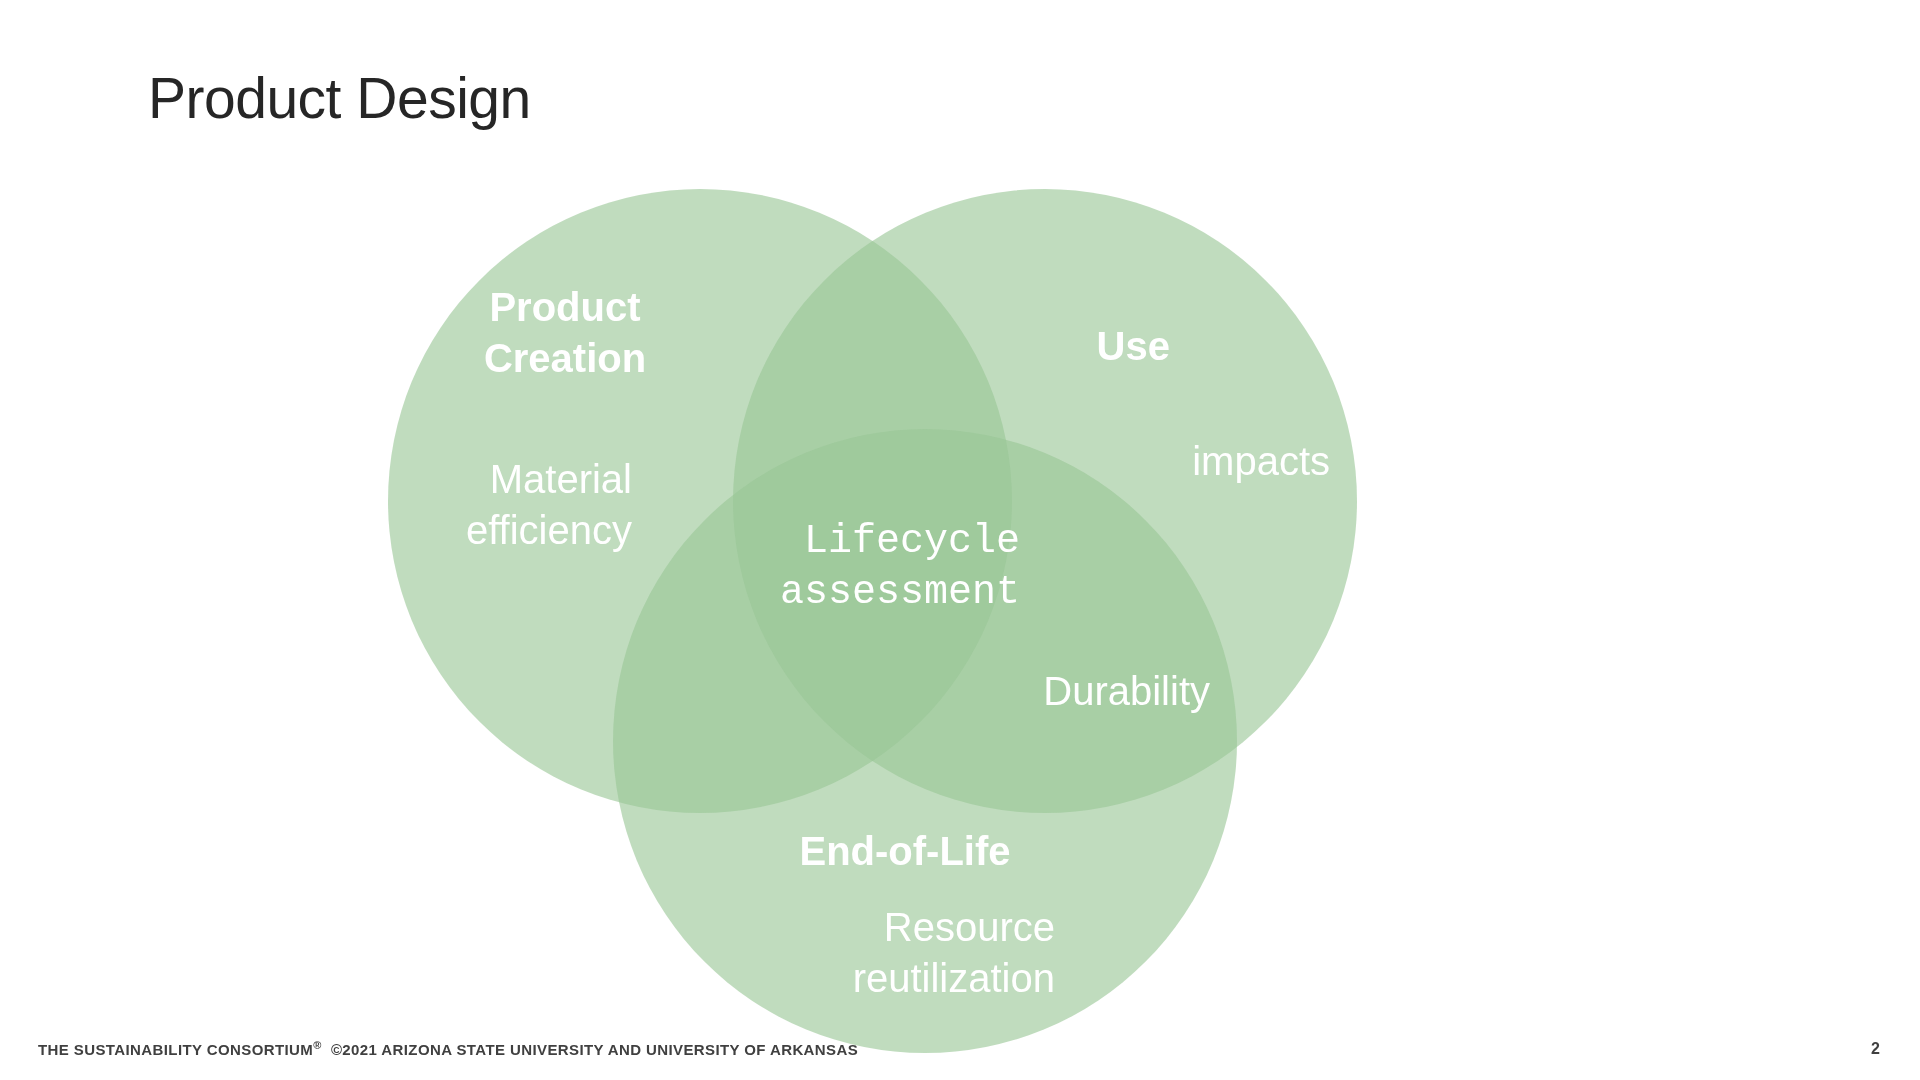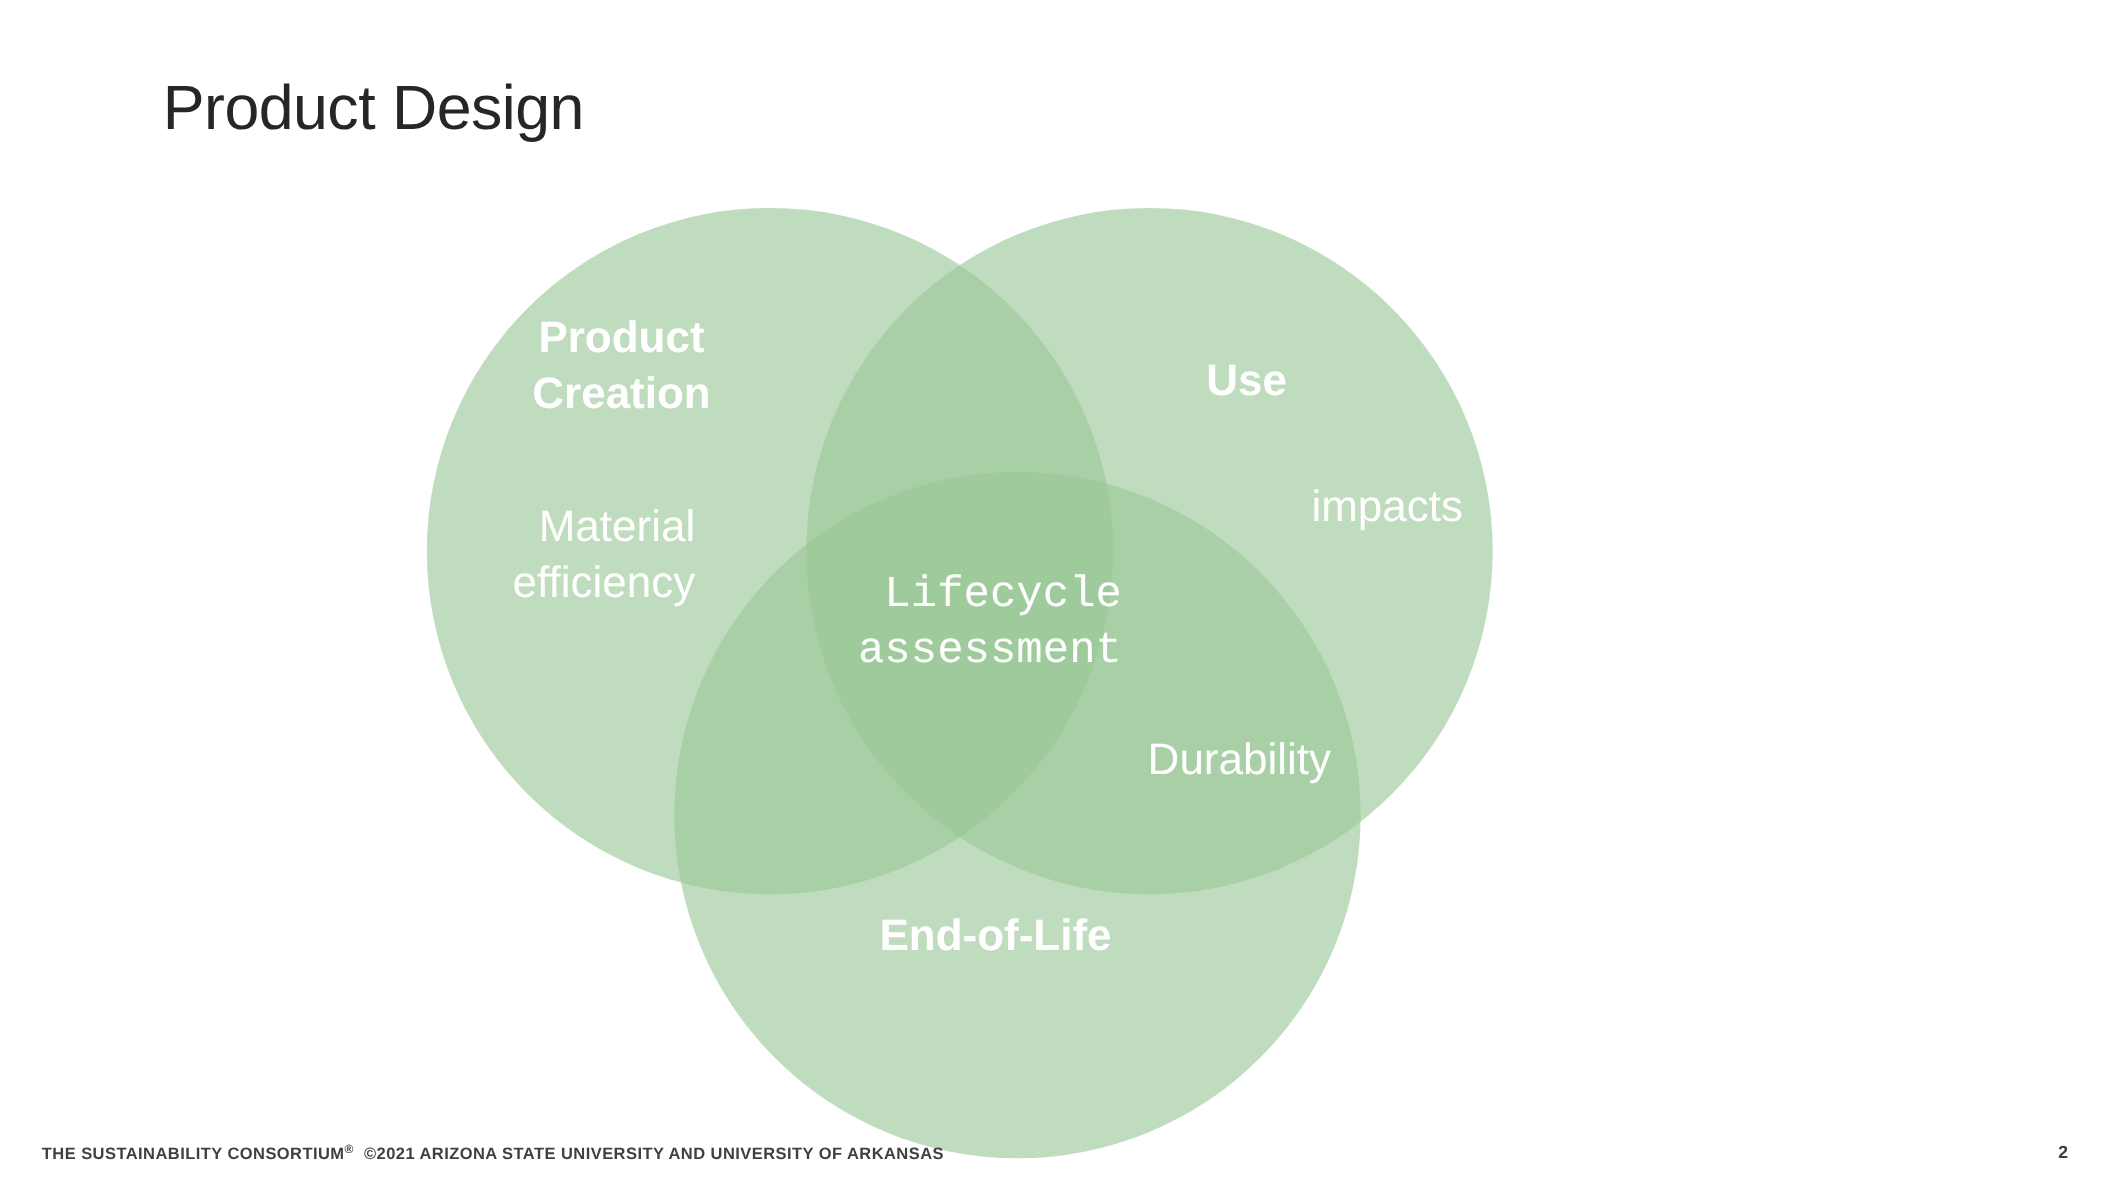--- a/index.html
+++ b/index.html
@@ -138,20 +138,24 @@
     </div>
 
     <div class="venn-label body lbl-center">
       <div>Lifecycle</div>
       <div>assessment</div>
     </div>
 
     <div class="venn-label body lbl-dur">Durability</div>
 
     <div class="venn-label heading lbl-eol-title">End-of-Life</div>
+    <div class="venn-label body lbl-eol-body">
+      <div>Resource</div>
+      <div>reutilization</div>
+    </div>
   </div>
 
   <div class="footer">
     <span>THE SUSTAINABILITY CONSORTIUM</span><span class="reg">®</span>&nbsp;&nbsp;<span>©2021 ARIZONA STATE UNIVERSITY AND UNIVERSITY OF ARKANSAS</span>
   </div>
 
   <div class="page-number">2</div>
 
 </div>
 

